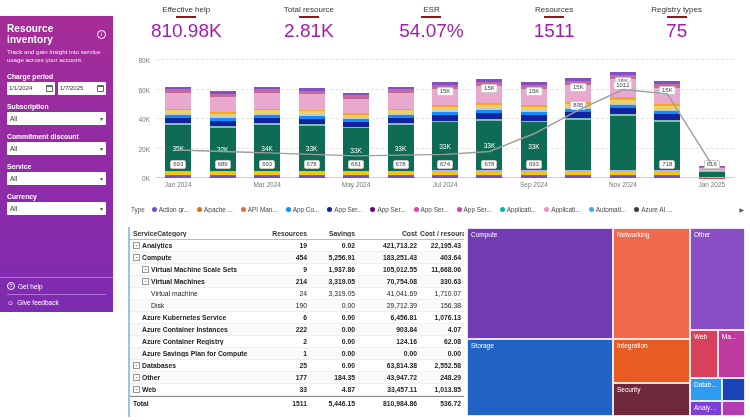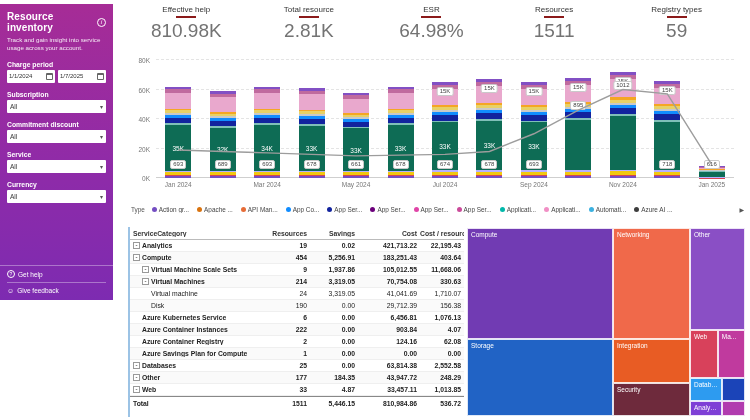--- a/index.html
+++ b/index.html
@@ -1,21 +1,21 @@
 <!DOCTYPE html>
 <html><head>
 <meta charset="utf-8">
 <style>
   *{box-sizing:border-box;margin:0;padding:0}
   html,body{width:750px;height:420px;overflow:hidden;background:#fff;
     font-family:"Liberation Sans",sans-serif;color:#252423}
   #app{position:relative;width:750px;height:420px}
 
   
-  .sidebar{position:absolute;left:0;top:4px;width:113px;height:296px;
+  .sidebar{position:absolute;left:0;top:16px;width:113px;height:296px;
     background:linear-gradient(180deg,#A62C96 0%,#8F2BA8 55%,#7D2BB1 100%);
     color:#fff;padding:7px 7px 0}
   .sb-title-row{display:flex;align-items:center;justify-content:space-between}
   .sb-title{font-size:10px;font-weight:700;letter-spacing:.1px}
   .info-icon{width:9px;height:9px;border:1px solid #fff;border-radius:50%;
     font-size:6px;line-height:7px;text-align:center;flex:none;font-style:italic}
   .sb-sub{font-size:6.2px;line-height:1.35;color:rgba(255,255,255,.9);margin-top:3px}
   .sb-label{font-size:6.8px;font-weight:700;margin:8px 0 2px}
   .date-row{display:flex;gap:3px}
   .date-box{flex:1;height:13px;background:#fff;color:#333;font-size:6px;
@@ -31,21 +31,21 @@
   .help-icon{width:8px;height:8px;border:1px solid #fff;border-radius:50%;
     font-size:5px;line-height:6.5px;text-align:center;flex:none}
   .smiley{font-size:7px;line-height:7px}
 
   
   .kpi-row{position:absolute;left:113px;top:0;width:637px;height:54px;display:flex;padding:5px 12px 0}
   .kpi{flex:1;display:flex;justify-content:center}
   .kpi-inner{display:flex;flex-direction:column;align-items:center}
   .kpi-label{font-size:8px;color:#333}
   .kpi-rule{width:20px;height:2px;background:#8B1A1A;margin:2px auto 2px;align-self:flex-start}
-  .kpi-value{font-size:19px;color:#737373;white-space:nowrap}
+  .kpi-value{font-size:19px;color:#a21caf;white-space:nowrap}
 
   
   .chart{position:absolute;left:128px;top:56px;width:618px;height:142px}
   .y-col{position:absolute;left:0;top:4px;width:24px;height:118px}
   .y-label{position:absolute;right:2px;font-size:6.5px;color:#777;white-space:nowrap}
   .plot{position:absolute;left:28px;top:4px;width:578px;height:118px}
   .gridline{position:absolute;left:0;width:100%;height:0;border-top:1px dashed #e4e4e4}
   .bar{position:absolute;bottom:0;display:flex;flex-direction:column-reverse;z-index:1;cursor:pointer}
   .seg{width:100%;position:relative}
   .seg-label{position:absolute;width:100%;text-align:center;top:50%;transform:translateY(-50%);
@@ -160,35 +160,35 @@
         <div class="kpi-inner">
           <div class="kpi-label">Total resource</div>
           <div class="kpi-rule"></div>
           <div class="kpi-value">2.81K</div>
         </div>
       </div>
       <div class="kpi">
         <div class="kpi-inner">
           <div class="kpi-label">ESR</div>
           <div class="kpi-rule"></div>
-          <div class="kpi-value">64.98%</div>
+          <div class="kpi-value">54.07%</div>
         </div>
       </div>
       <div class="kpi">
         <div class="kpi-inner">
           <div class="kpi-label">Resources</div>
           <div class="kpi-rule"></div>
           <div class="kpi-value">1511</div>
         </div>
       </div>
       <div class="kpi">
         <div class="kpi-inner">
           <div class="kpi-label">Registry types</div>
           <div class="kpi-rule"></div>
-          <div class="kpi-value">59</div>
+          <div class="kpi-value">75</div>
         </div>
       </div>
     </div>
 
   <div class="chart">
     <div class="y-col">
         <div class="y-label" style="bottom: -4px;">0K</div>
         <div class="y-label" style="bottom: 25.5px;">20K</div>
         <div class="y-label" style="bottom: 55px;">40K</div>
         <div class="y-label" style="bottom: 84.5px;">60K</div>

